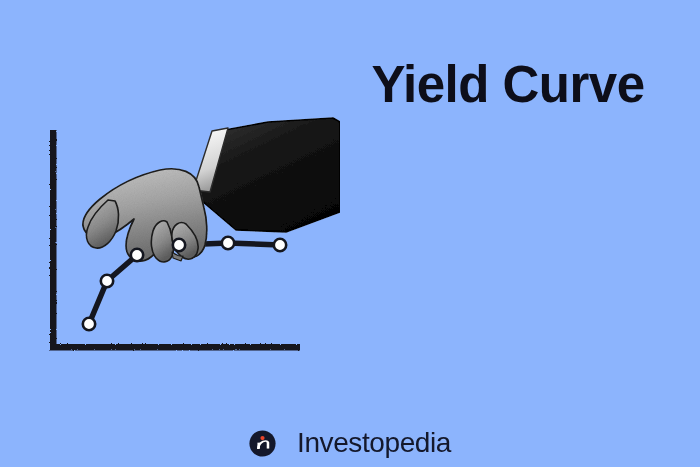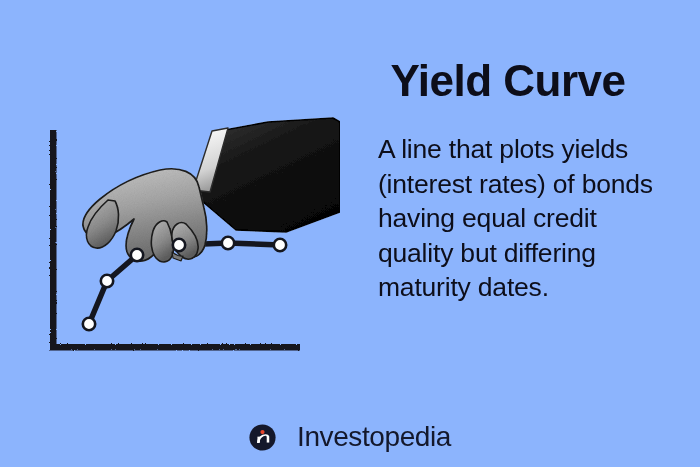--- a/index.html
+++ b/index.html
@@ -30,21 +30,21 @@
   }
 
   
   #text-column {
     position: absolute;
     left: 358px;
     top: 58px;
     width: 300px;
   }
   #term-title {
-    font-size: 44px;
+    font-size: 51px;
     font-weight: 700;
     line-height: 1.05;
     color: #0d0e1a;
     text-align: center;
     letter-spacing: -0.5px;
     margin: 0;
   }
   #pronunciation {
     font-size: 20px;
     font-style: italic;
@@ -61,21 +61,21 @@
     color: #0d0e1a;
     text-align: left;
     letter-spacing: -0.2px;
   }
 
   
   #footer-logo {
     position: absolute;
     left: 0;
     right: 0;
-    bottom: 16px;
+    bottom: 10px;
     display: flex;
     align-items: center;
     justify-content: center;
     gap: 21px;
   }
   #logo-mark {
     width: 27px;
     height: 27px;
     display: block;
   }
@@ -187,21 +187,20 @@
       <circle cx="107" cy="281" r="6.2" fill="#ffffff" stroke="#14161f" stroke-width="2.6"></circle>
       <circle cx="137" cy="255" r="6.2" fill="#ffffff" stroke="#14161f" stroke-width="2.6"></circle>
       <circle cx="179" cy="245" r="6.2" fill="#ffffff" stroke="#14161f" stroke-width="2.6"></circle>
       <circle cx="228" cy="243" r="6.2" fill="#ffffff" stroke="#14161f" stroke-width="2.6"></circle>
       <circle cx="280" cy="245" r="6.2" fill="#ffffff" stroke="#14161f" stroke-width="2.6"></circle>
     </g>
   </svg>
 
   <div id="text-column">
     <h1 id="term-title">Yield Curve</h1>
-    <p id="definition">A line that plots yields (interest rates) of bonds having equal credit quality but differing maturity dates.</p>
   </div>
 
   <div id="footer-logo">
     <svg id="logo-mark" viewBox="0 0 64 64">
       <circle cx="32" cy="32" r="31" fill="#14182b"></circle>
       <path d="M19 45 C19 31 31 24 39 24 C45 24 48 27 48 31 L42 31 C42 29 41 28 39 28 C33 28 25 35 25 45 Z" fill="#ffffff"></path>
       <path d="M20 44 L20 30 L26 30 L26 44 Z" fill="#ffffff"></path>
       <path d="M42 44 L42 30 L48 30 L48 44 Z" fill="#ffffff"></path>
       <circle cx="32" cy="19" r="5" fill="#e8452c"></circle>
     </svg>

